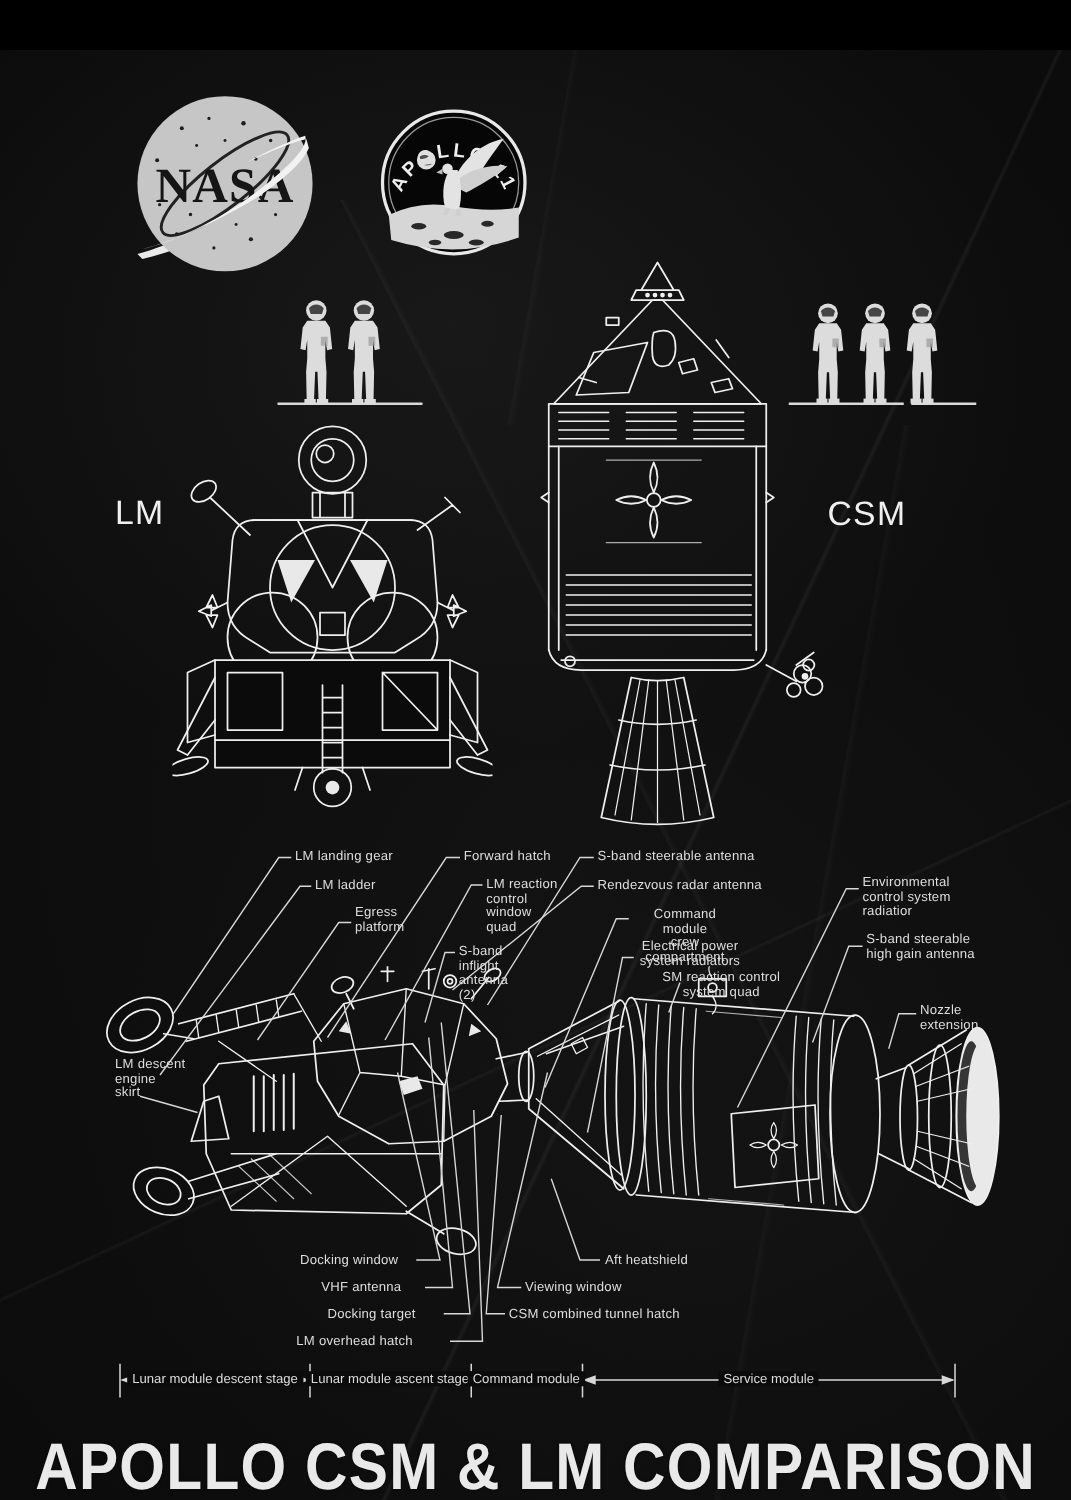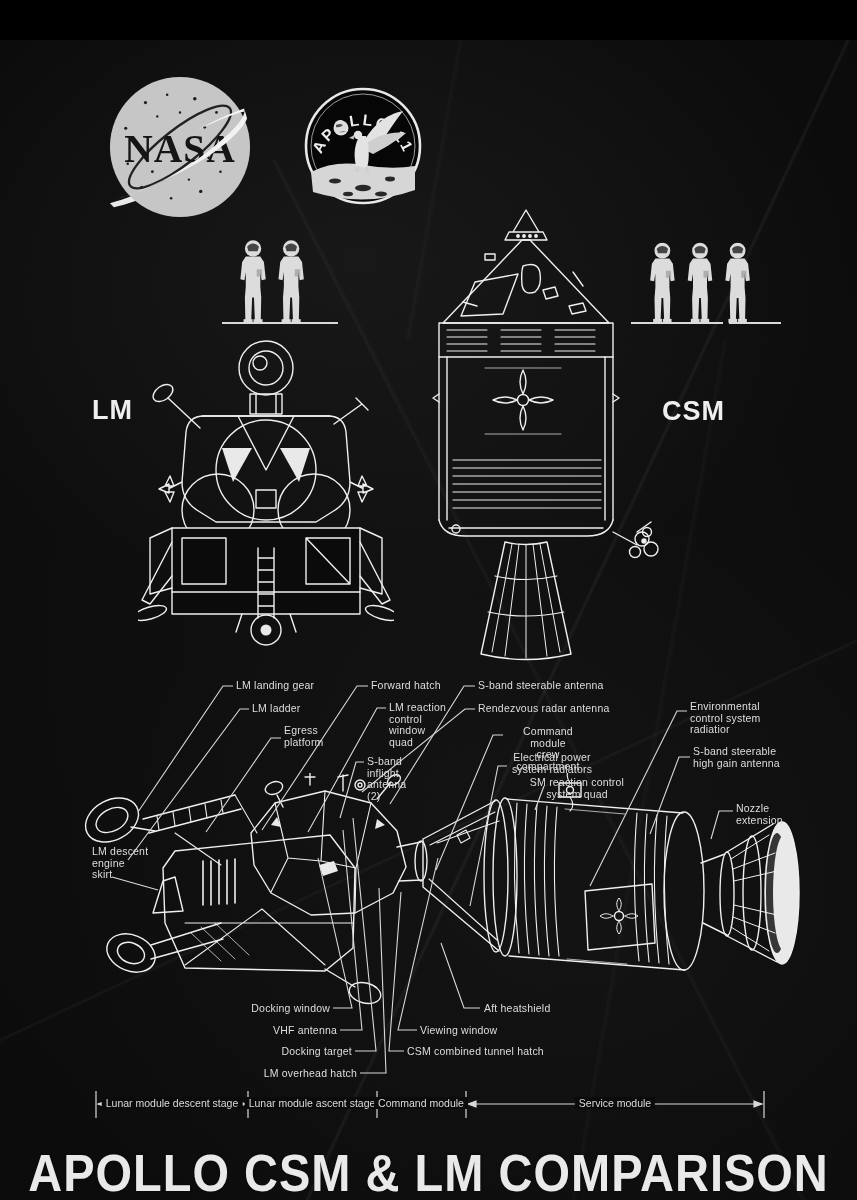--- a/index.html
+++ b/index.html
@@ -16,26 +16,26 @@
     background-image:
       linear-gradient(115deg, transparent 49.85%, rgba(255,255,255,.10) 50%, transparent 50.2%),
       linear-gradient(63deg, transparent 49.9%, rgba(255,255,255,.07) 50%, transparent 50.25%),
       linear-gradient(155deg, transparent 49.92%, rgba(255,255,255,.08) 50%, transparent 50.15%),
       linear-gradient(100deg, transparent 49.9%, rgba(255,255,255,.05) 50%, transparent 50.3%);
     background-size:120% 130%, 140% 120%, 110% 140%, 160% 150%;
     background-position:-30px 0, 40px 120px, 0 -60px, -120px 300px;
   }
   svg{display:block}
   .abs{position:absolute}
-  .heading{font-weight:bold;font-size:27px;letter-spacing:1px;color:#efefef}
+  .heading{font-weight:normal;font-size:27px;letter-spacing:1px;color:#efefef}
   .callout{
     position:absolute;font-size:10.5px;line-height:11.5px;color:#dedede;
     white-space:pre-line;z-index:6;letter-spacing:.2px;
   }
-  .ta-r{text-align:right}.ta-c{text-align:center}
+  .ta-r{}.ta-c{text-align:center}
   .dim-label{
     position:absolute;transform:translateX(-50%);z-index:6;
     font-size:10.5px;color:#dcdcdc;background:#0b0b0b;padding:0 4px;white-space:nowrap;
   }
   .title{
     position:absolute;left:0;top:1102px;width:857px;text-align:center;z-index:6;
     font-size:47px;font-weight:bold;letter-spacing:1px;color:#e9e9e9;
     transform:scaleY(1.12);transform-origin:top center;
     text-shadow:0 0 2px rgba(0,0,0,.6);
   }

